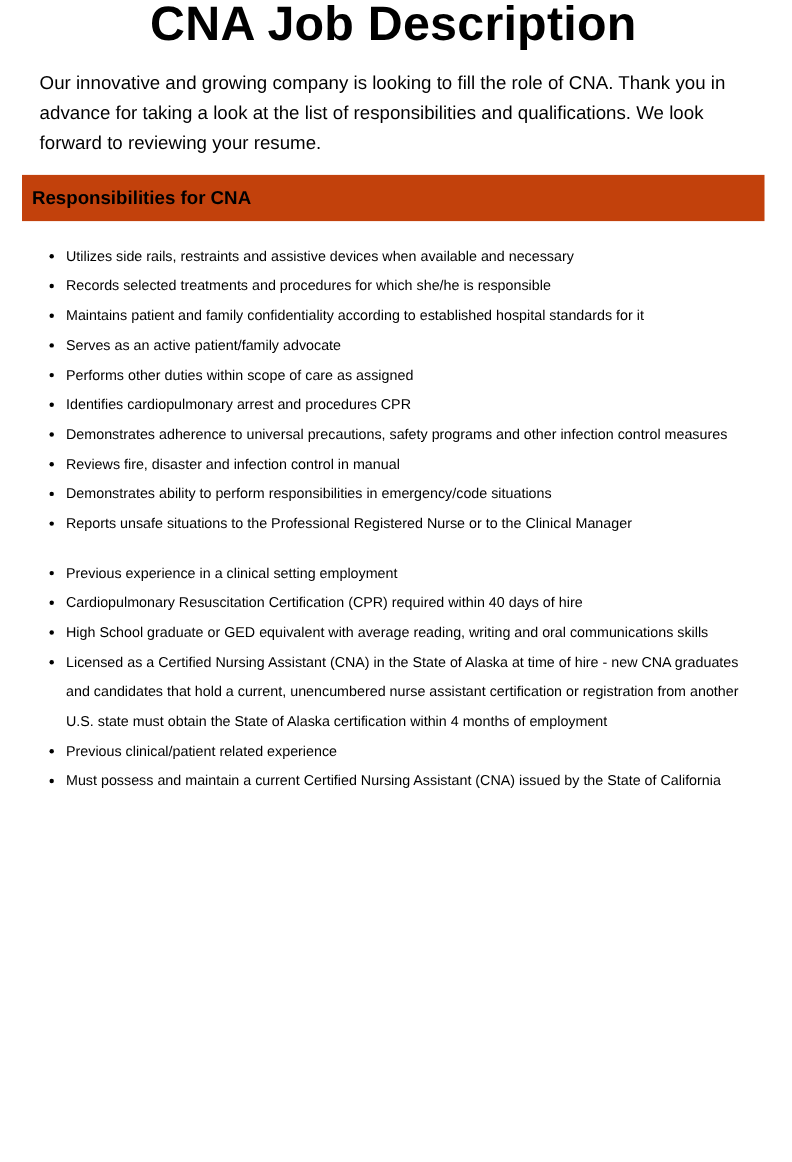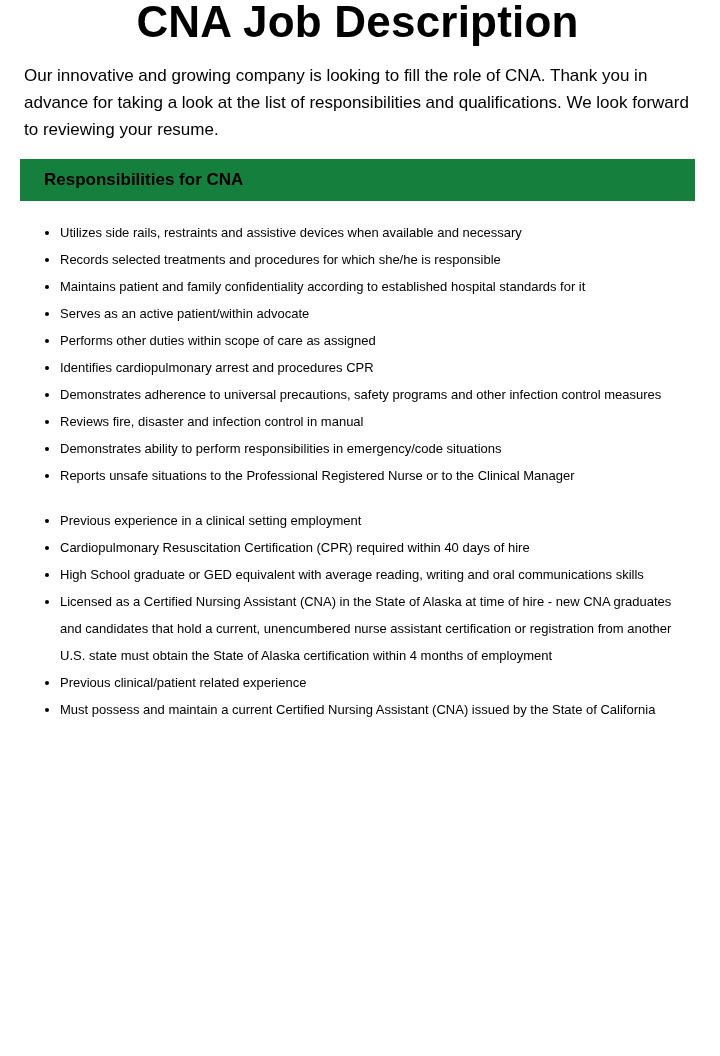--- a/index.html
+++ b/index.html
@@ -8,45 +8,45 @@
       font-family: "Liberation Sans", "DejaVu Sans", sans-serif;
       color: #000000;
     }
     .page { padding: 0 25px 0 20px; }
     h1 {
       margin: 0; padding-top: 2px;
       text-align: center; font-size: 44px; line-height: 40px; font-weight: bold;
       letter-spacing: 0.2px;
     }
     .intro {
-      margin: 20px 0 0 4px; font-size: 17px; line-height: 27px;
+      margin: 20px 0 0 16px; font-size: 17px; line-height: 27px;
     }
     .section-header {
-      background: #15803d; height: 42px; line-height: 42px;
-      padding-left: 24px; font-size: 17px; font-weight: bold;
+      background: #c2410c; height: 42px; line-height: 42px;
+      padding-left: 9px; font-size: 17px; font-weight: bold;
     }
     .sec1 { margin-top: 16px; }
     .sec2 { margin-top: 18px; }
     ul { margin: 18px 0 0 0; padding-left: 40px; }
     li { font-size: 13px; line-height: 27px; }
     li::marker { font-size: 14px; }
   </style>
 </head>
 <body>
 
 <div class="page">
   <h1>CNA Job Description</h1>
   <p class="intro">Our innovative and growing company is looking to fill the role of CNA. Thank you in advance for taking a look at the list of responsibilities and qualifications. We look forward to reviewing your resume.</p>
 
   <div class="section-header sec1">Responsibilities for CNA</div>
   <ul>
     <li>Utilizes side rails, restraints and assistive devices when available and necessary</li>
     <li>Records selected treatments and procedures for which she/he is responsible</li>
     <li>Maintains patient and family confidentiality according to established hospital standards for it</li>
-    <li>Serves as an active patient/within advocate</li>
+    <li>Serves as an active patient/family advocate</li>
     <li>Performs other duties within scope of care as assigned</li>
     <li>Identifies cardiopulmonary arrest and procedures CPR</li>
     <li>Demonstrates adherence to universal precautions, safety programs and other infection control measures</li>
     <li>Reviews fire, disaster and infection control in manual</li>
     <li>Demonstrates ability to perform responsibilities in emergency/code situations</li>
     <li>Reports unsafe situations to the Professional Registered Nurse or to the Clinical Manager</li>
   </ul>
 
   <ul>
     <li>Previous experience in a clinical setting employment</li>

